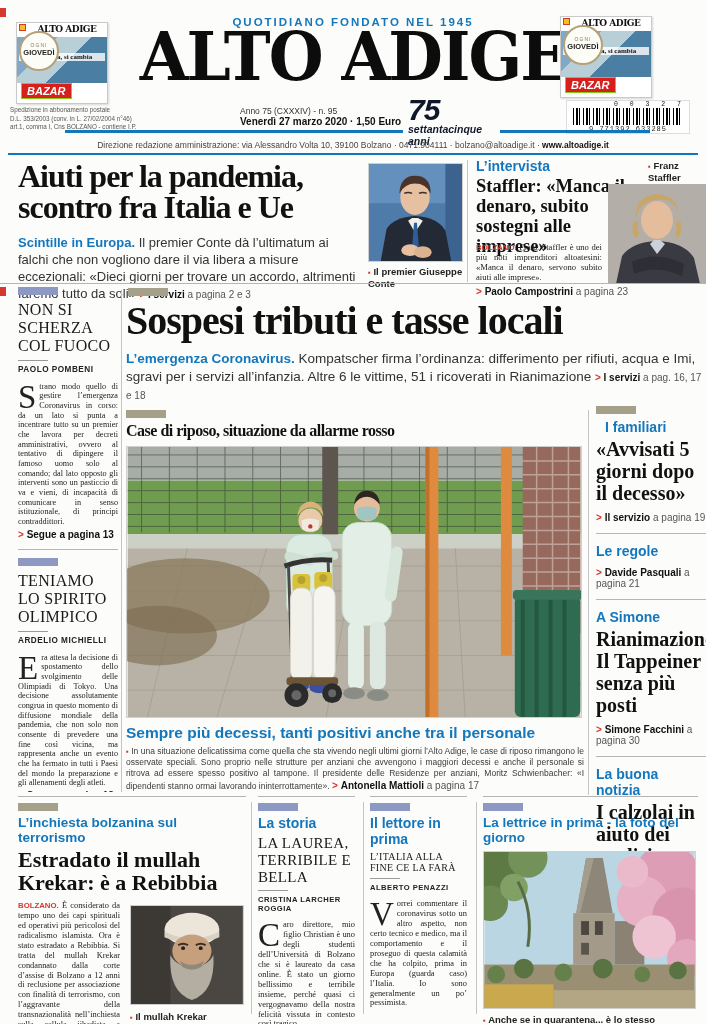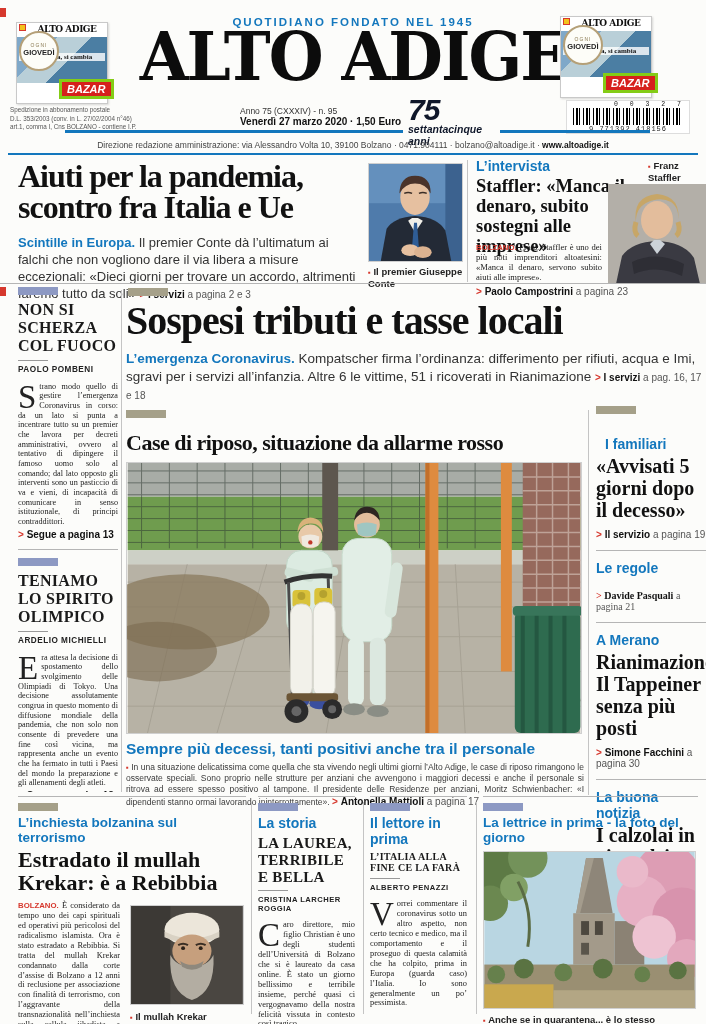--- a/index.html
+++ b/index.html
@@ -24,21 +24,21 @@
   .promo .mini-logo { position:absolute; top:1px; left:2px; width:7px; height:7px; background:#f2c21c; border:1px solid #d6382d;}
   .promo .mini-photo { position:absolute; top:14px; left:0; right:0; height:46px;
     background:linear-gradient(135deg,#7fa8c9 0 30%,#b9cfd8 30% 55%,#4b7ea3 55% 100%); }
   .promo .mini-headline { position:absolute; top:30px; left:2px; right:2px; font-family:"Liberation Serif",serif;
     font-weight:bold; font-size:7px; color:#111; background:rgba(255,255,255,.8); text-align:center;}
   .promo .badge { position:absolute; top:8px; left:2px; width:40px; height:40px; border-radius:50%;
     background:#fdfdf8; border:2px solid #b5a078; text-align:center; }
   .promo .badge .b1 { font-size:5px; letter-spacing:1px; color:#8a7a52; margin-top:9px; }
   .promo .badge .b2 { font-size:7.5px; font-weight:bold; color:#222; }
   .promo .brand { position:absolute; bottom:4px; left:4px; background:#d6201c; color:#fff;
-    font-weight:bold; font-style:italic; font-size:11px; padding:1px 5px; border:3px solid #84cc16;margin-left:38px;}
+    font-weight:bold; font-style:italic; font-size:11px; padding:1px 5px; border:1px solid #84cc16;}
   .barcode-box { position:absolute; background:#fff; border:1px solid #ddd; text-align:center; }
   .barcode-top { font-family:"Liberation Mono",monospace; font-size:6.5px; letter-spacing:4px; text-align:right; padding-right:4px;}
   .barcode-stripes { height:17px; margin:0 6px;
     background:repeating-linear-gradient(90deg,#000 0 1px,#fff 1px 3px,#000 3px 5px,#fff 5px 6px,#000 6px 7px,#fff 7px 10px); }
   .barcode-num { font-family:"Liberation Mono",monospace; font-size:7px; letter-spacing:1px; }
   .legal { position:absolute; font-size:6.3px; color:#555; line-height:1.35; }
   .issue { position:absolute; font-size:8.5px; color:#333; }
   .issue b { display:block; font-size:10px; color:#111; }
   .logo75 { position:absolute; color:#0f172a; text-align:left; }
   .logo75 .n { font-style:italic; font-weight:bold; font-size:30px; line-height:0.9; letter-spacing:-1px;}
@@ -58,21 +58,21 @@
   .ref { font-size:10px; color:#555; }
   .ref .arrow { color:#d6382d; font-weight:bold; font-size:10px; }
   .ref b { color:#111; }
   .caption { font-size:9.5px; font-weight:bold; color:#222; line-height:1.25; }
   .caption .bullet { color:#d6382d; font-size:8px; }
   .bodyserif { font-family:"Liberation Serif", serif; font-size:8.4px; line-height:1.18;
     text-align:justify; color:#222; }
   .bodyserif .city { color:#d6382d; font-weight:bold; font-family:"Liberation Sans",sans-serif; font-size:7.8px;}
   .dropcap { float:left; font-family:"Liberation Serif",serif; font-size:33px; line-height:26px;
     padding:2px 3px 0 0; color:#222; }
-  .colhead { font-family:"Liberation Serif", serif; font-weight:bold; font-size:16px;
+  .colhead { font-family:"Liberation Serif", serif; font-weight:normal; font-size:16px;
     line-height:1.12; color:#1a1a1a; letter-spacing:0.3px; }
   .author { font-size:8.2px; font-weight:bold; letter-spacing:0.5px; color:#222; }
   .mini-rule { width:30px; height:1px; background:#999; margin:5px 0 4px; }
   .vrule { position:absolute; width:1px; background:#c4c4c4; }
   .hrule { position:absolute; height:1px; background:#b5b5b5; }
   .photo-frame { border:1px solid #cfcfcf; display:block; }
 </style>
 </head>
 <body>
 
@@ -104,21 +104,21 @@
     <div class="badge">
       <div class="b1">OGNI</div>
       <div class="b2">GIOVEDÌ</div>
     </div>
     <div class="brand">BAZAR</div>
   </div>
 
   <div class="barcode-box" style="left:566px; top:100px; width:124px; height:34px;">
     <div class="barcode-top">0 0 3 2 7</div>
     <div class="barcode-stripes"></div>
-    <div class="barcode-num">9 771392 418156</div>
+    <div class="barcode-num">9 771392 633285</div>
   </div>
 
   <div class="legal" style="left:10px; top:106px; width:140px;">
     <div>Spedizione in abbonamento postale</div>
     <div>D.L. 353/2003 (conv. in L. 27/02/2004 n°46)</div>
     <div>art.1, comma I, Cns BOLZANO - contiene I.P.</div>
   </div>
   <div class="issue" style="left:240px; top:106px;">
     <span>Anno 75 (CXXXIV) - n. 95</span>
     <b>Venerdì 27 marzo 2020 · 1,50 Euro</b>
@@ -210,21 +210,21 @@
     <div class="bodyserif" style="margin-top:8px; font-size:8.2px;">
       <span class="dropcap">E</span><span>ra attesa la decisione di spostamento dello svolgimento delle Olimpiadi di Tokyo. Una decisione assolutamente congrua in questo momento di diffusione mondiale della pandemia, che non solo non consente di prevedere una fine così vicina, ma rappresenta anche un evento che ha fermato in tutti i Paesi del mondo la preparazione e gli allenamenti degli atleti.</span>
     </div>
     <div class="ref" style="margin-top:2px;">
       <span class="arrow">&gt;</span> <b>Segue a pagina 13</b>
     </div>
   </div>
 
   <div class="abs" style="left:126px; top:410px; width:458px;">
     <div class="bar olive"></div>
-    <div class="serifhead" style="margin-top:12px; font-size:22px; letter-spacing:-0.5px;">Case di riposo, situazione da allarme rosso</div>
+    <div class="serifhead" style="margin-top:4px; font-size:16px; letter-spacing:-0.5px;">Case di riposo, situazione da allarme rosso</div>
     <svg class="photo-frame" style="margin-top:6px;" width="456" height="272" viewBox="0 0 456 272" role="img">
       <rect width="456" height="34" fill="#a8aca6"></rect>
       <rect y="34" width="456" height="54" fill="#6f9c4e"></rect>
       <g stroke="#2f3a33" stroke-width="1" opacity="0.55">
         <path d="M0 8 H400 M0 20 H400 M0 32 H400 M0 44 H400 M0 56 H400 M0 68 H400 M0 80 H400"></path>
         <path d="M14 0 V86 M42 0 V86 M70 0 V86 M98 0 V86 M126 0 V86 M154 0 V86 M182 0 V86 M238 0 V86 M266 0 V86 M294 0 V86 M322 0 V86 M350 0 V86 M378 0 V86"></path>
       </g>
       <rect y="88" width="456" height="14" fill="#cdd0c6"></rect>
       <rect y="102" width="456" height="170" fill="#b7b2a5"></rect>
       <g stroke="#a29d90" stroke-width="1" opacity="0.8">
@@ -291,38 +291,38 @@
     <div style="margin-top:3px; font-size:8.5px; line-height:1.3; text-align:justify; color:#3a3a3a;">
       <span class="caption" style="font-weight:normal;"><span class="bullet">▪</span></span> <span>In una situazione delicatissima come quella che sta vivendo negli ultimi giorni l’Alto Adige, le case di riposo rimangono le osservate speciali. Sono proprio nelle strutture per anziani che avvengono i maggiori decessi e anche il personale si ritrova ad essere spesso positivo al tampone. Il presidente delle Residenze per anziani, Moritz Schwienbacher: «I dipendenti stanno ormai lavorando ininterrottamente». </span><span class="ref"><span class="arrow">&gt;</span> <b>Antonella Mattioli</b><span> a pagina 17</span></span>
     </div>
   </div>
 
   <div class="vrule" style="left:588px; top:410px; height:385px;"></div>
   <div class="abs" style="left:596px; top:406px; width:110px;">
 
     <div>
       <div class="bar olive"></div>
-      <div class="kicker" style="margin-top:22px;padding-left:9px;">I familiari</div>
+      <div class="kicker" style="margin-top:5px;padding-left:9px;">I familiari</div>
       <div class="serifhead" style="margin-top:3px; font-size:20px; line-height:1.1;">«Avvisati 5 giorni dopo il decesso»</div>
       <div class="ref" style="margin-top:8px;">
         <span class="arrow">&gt;</span> <b>Il servizio</b><span> a pagina 19</span>
       </div>
       <div style="height:1px; background:#b5b5b5; margin:10px 0 9px;"></div>
     </div>
 
     <div>
       <div class="kicker">Le regole</div>
-      <div class="ref" style="margin-top:14px;font-family:Liberation Serif, serif;">
+      <div class="ref" style="margin-top:8px;">
         <span class="arrow">&gt;</span> <b>Davide Pasquali</b><span> a pagina 21</span>
       </div>
       <div style="height:1px; background:#b5b5b5; margin:10px 0 9px;"></div>
     </div>
 
     <div>
-      <div class="kicker">A Merano</div>
+      <div class="kicker">A Simone</div>
       <div class="serifhead" style="margin-top:3px; font-size:20px; line-height:1.1;">Rianimazione Il Tappeiner senza più posti</div>
       <div class="ref" style="margin-top:8px;">
         <span class="arrow">&gt;</span> <b>Simone Facchini</b><span> a pagina 30</span>
       </div>
       <div style="height:1px; background:#b5b5b5; margin:10px 0 9px;"></div>
     </div>
 
     <div>
       <div class="kicker">La buona notizia</div>
       <div class="serifhead" style="margin-top:3px; font-size:20px; line-height:1.1;">I calzolai in aiuto dei medici</div>

